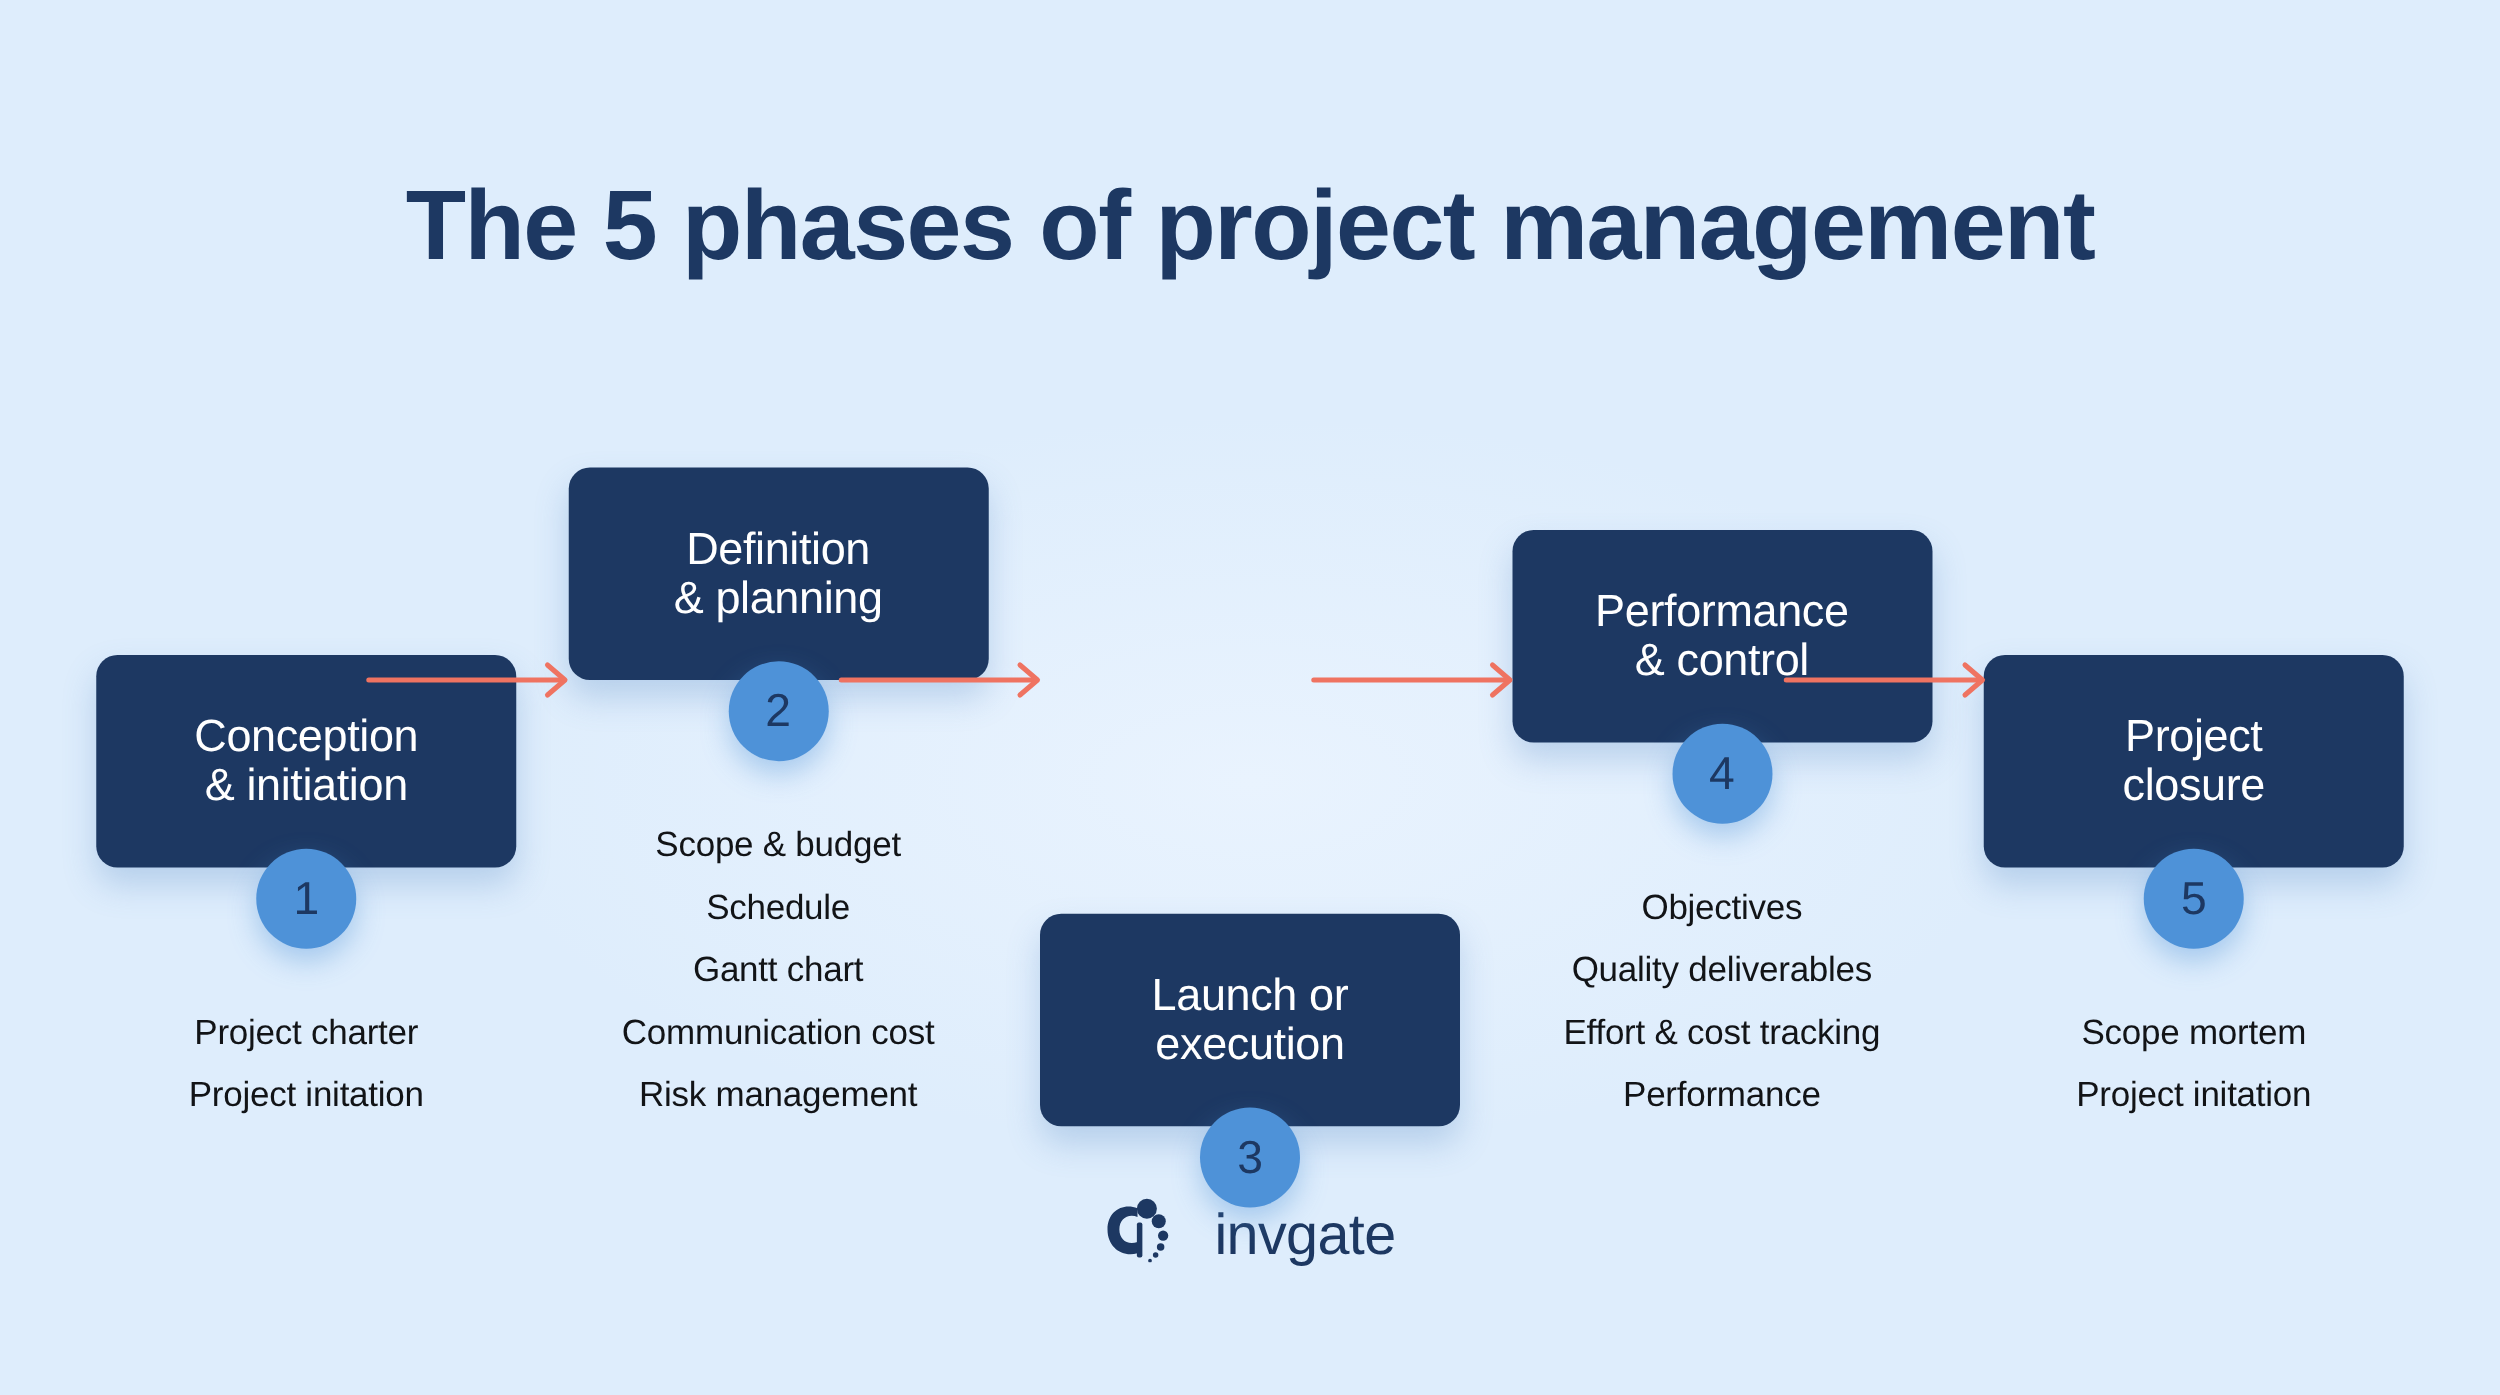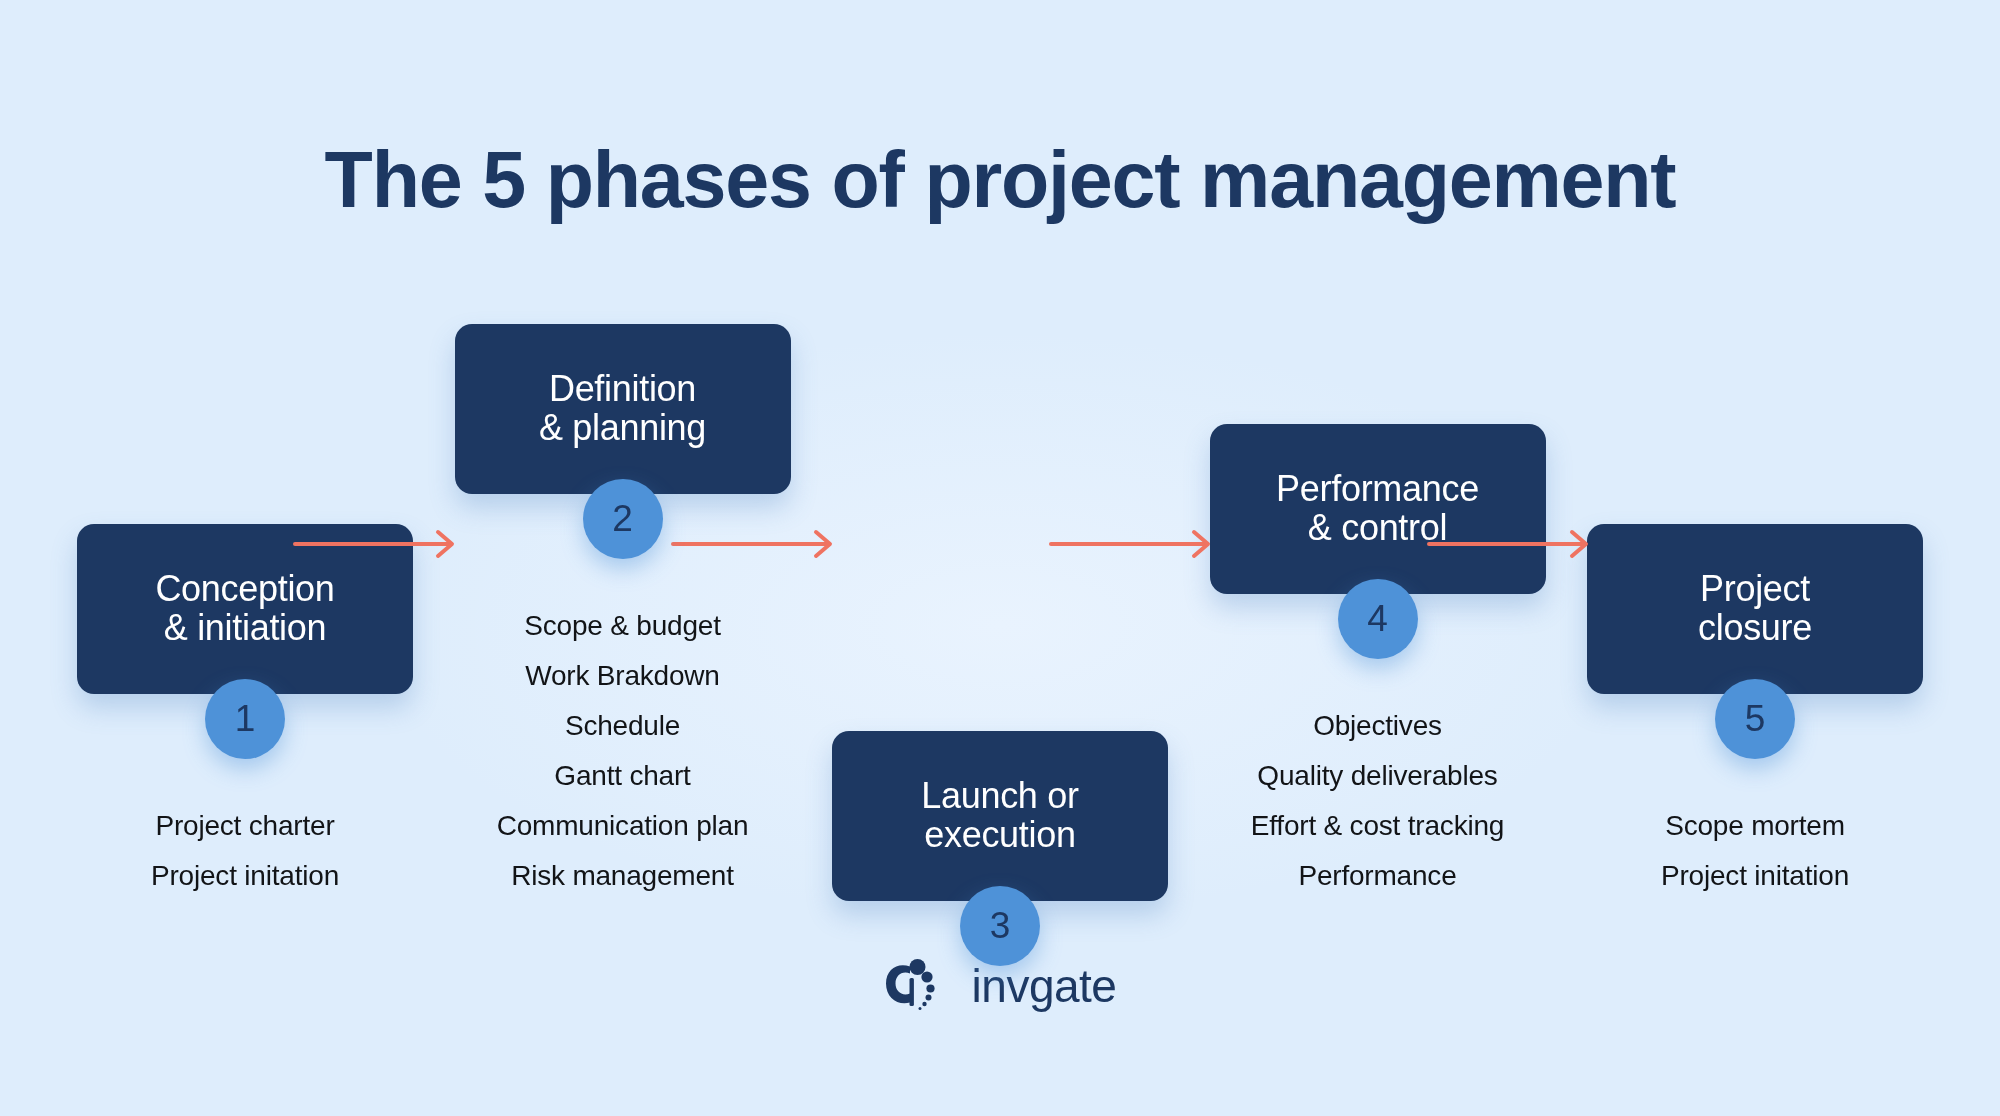--- a/index.html
+++ b/index.html
@@ -188,24 +188,23 @@
     </div>
 
     <div class="phase">
       <div class="card">
         <div class="card-title">Definition
 &amp; planning</div>
       </div>
       <div class="badge">2</div>
       <div class="items">
         <span class="item">Scope &amp; budget</span>
-        <span class="item">Work Brakdown</span>
         <span class="item">Schedule</span>
         <span class="item">Gantt chart</span>
-        <span class="item">Communication plan</span>
+        <span class="item">Communication cost</span>
         <span class="item">Risk management</span>
       </div>
     </div>
 
     <div class="phase">
       <div class="card">
         <div class="card-title">Launch or
 execution</div>
       </div>
       <div class="badge">3</div>

